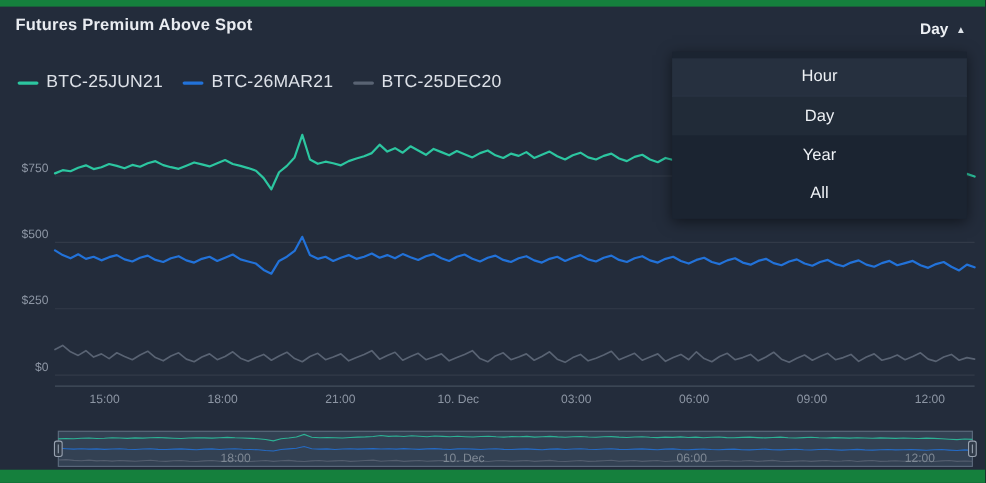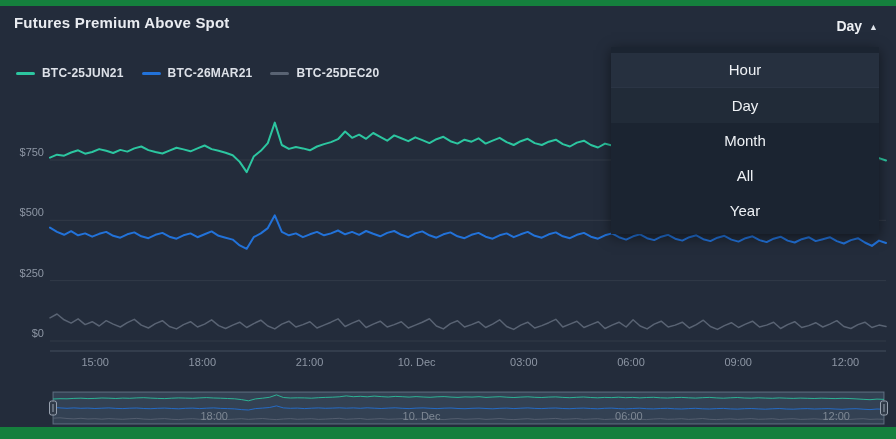--- a/index.html
+++ b/index.html
@@ -15,21 +15,21 @@
     position:absolute;left:14px;top:14px;font-size:15px;font-weight:bold;color:#e9ecf1;letter-spacing:.2px;
   }
   .range-control{
     position:absolute;right:18px;top:18px;display:flex;align-items:center;gap:7px;
     color:#edf0f4;font-size:14px;font-weight:bold;cursor:pointer;
   }
   .range-control .arrow{font-size:9px;color:#dfe4ea;transform:translateY(1px);}
   .legend{position:absolute;left:16px;top:66px;display:flex;align-items:center;gap:18px;}
   .legend-item{display:flex;align-items:center;gap:7px;cursor:pointer;}
   .legend-marker{width:19px;height:3px;border-radius:2px;background:#888;}
-  .legend-label{font-size:12px;font-weight:bold;color:#dde1e8;letter-spacing:.2px;}
+  .legend-label{font-size:16px;font-weight:normal;color:#dde1e8;letter-spacing:.2px;}
   svg{position:absolute;left:0;top:0;}
   .dropdown{
     position:absolute;left:611px;top:47px;width:268px;padding:6px 0;
     background:#1b2431;box-shadow:0 3px 12px rgba(0,0,0,.5);z-index:10;
   }
   .dropdown-item{
     height:35px;line-height:35px;font-size:15px;color:#eef1f5;cursor:pointer;
   }
   .dropdown-item.hovered{background:#26303f;border-bottom:1px solid #2b3545;height:34px;line-height:34px;}
   .dropdown-item.selected{background:#212b38;}
@@ -93,17 +93,16 @@
       <text x="836.2174999999999" y="420" fill="#7e8894" font-size="11" text-anchor="middle">12:00</text>
       <rect x="49.5" y="401" width="7" height="14" rx="2" fill="#313b49" stroke="#98a2b0" stroke-width="1"></rect>
       <line x1="53" y1="404" x2="53" y2="412" stroke="#98a2b0" stroke-width="1"></line>
       <rect x="880.5" y="401" width="7" height="14" rx="2" fill="#313b49" stroke="#98a2b0" stroke-width="1"></rect>
       <line x1="884" y1="404" x2="884" y2="412" stroke="#98a2b0" stroke-width="1"></line>
     </svg>
 
   <div class="dropdown">
     <div class="dropdown-item hovered">Hour</div>
     <div class="dropdown-item selected">Day</div>
-    <div class="dropdown-item">Month</div>
+    <div class="dropdown-item">Year</div>
     <div class="dropdown-item">All</div>
-    <div class="dropdown-item">Year</div>
   </div>
 </div>
 
 </body></html>

